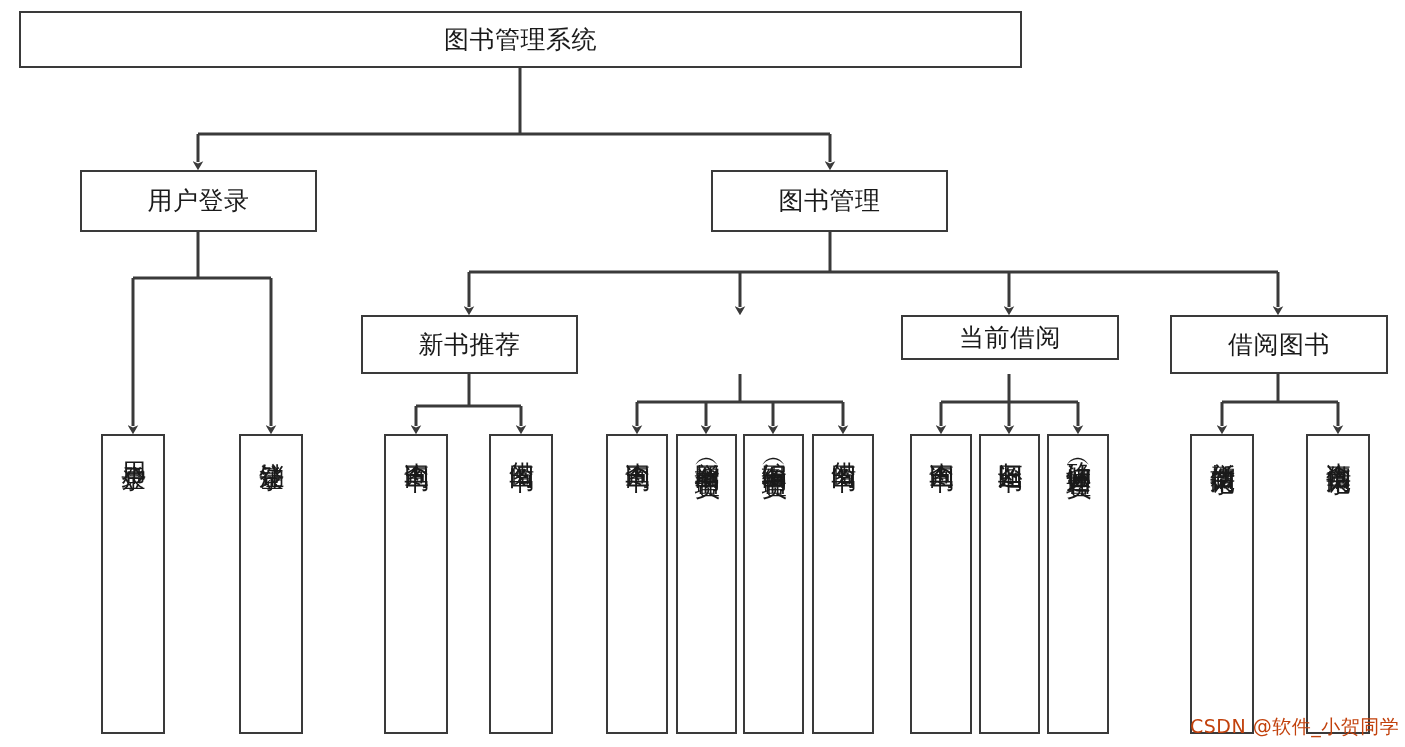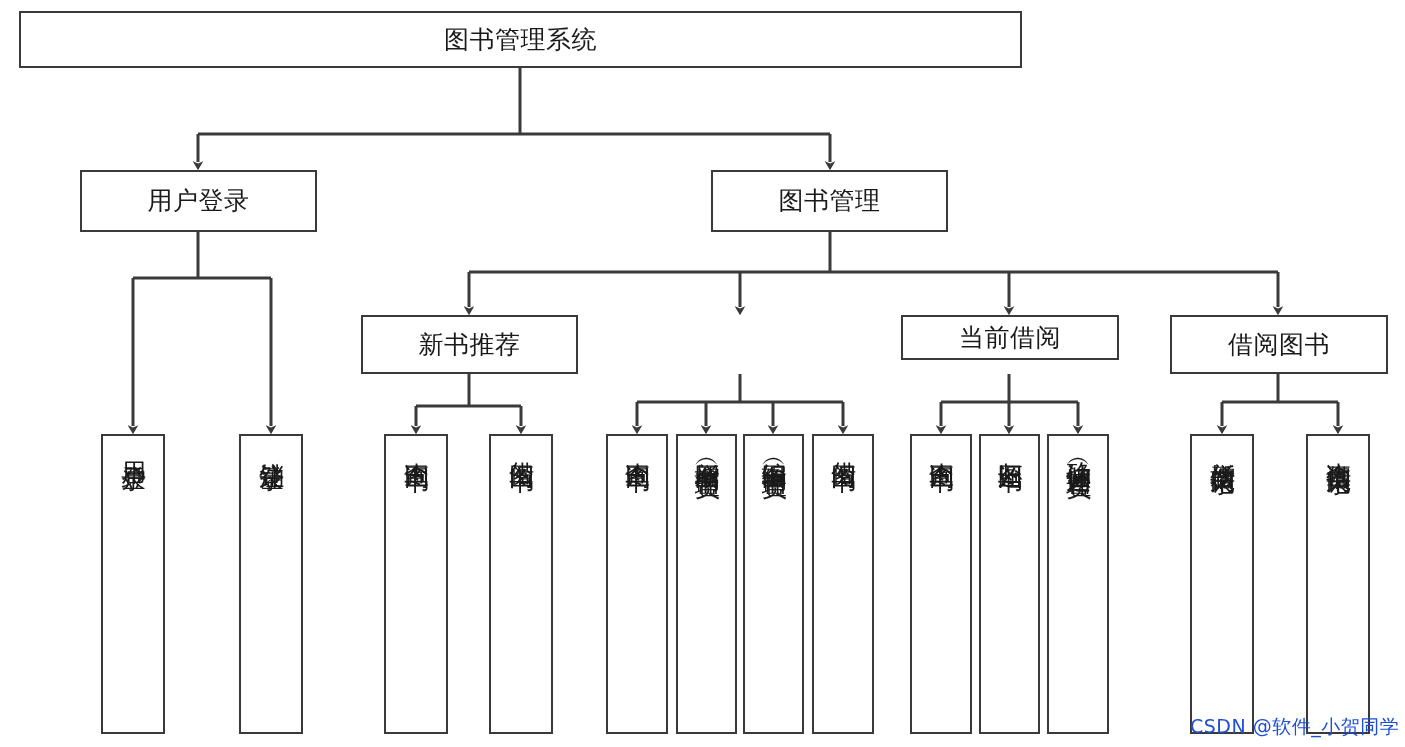--- a/index.html
+++ b/index.html
@@ -55,21 +55,21 @@
     text-orientation:upright;
     font-size:25px;
     line-height:1.06;
     letter-spacing:2px;
     white-space:nowrap;
     margin-top:2px;
   }
   .watermark{
     position:absolute;
     font-size:19px;
-    color:#1d4ed8;
+    color:#c2410c;
     white-space:nowrap;
     letter-spacing:0.5px;
   }
 </style>
 </head>
 <body>
 
 <div id="diagram-canvas">
 
   <svg id="edge-layer" viewBox="0 0 1405 747" width="1405" height="747" xmlns="http://www.w3.org/2000/svg">

